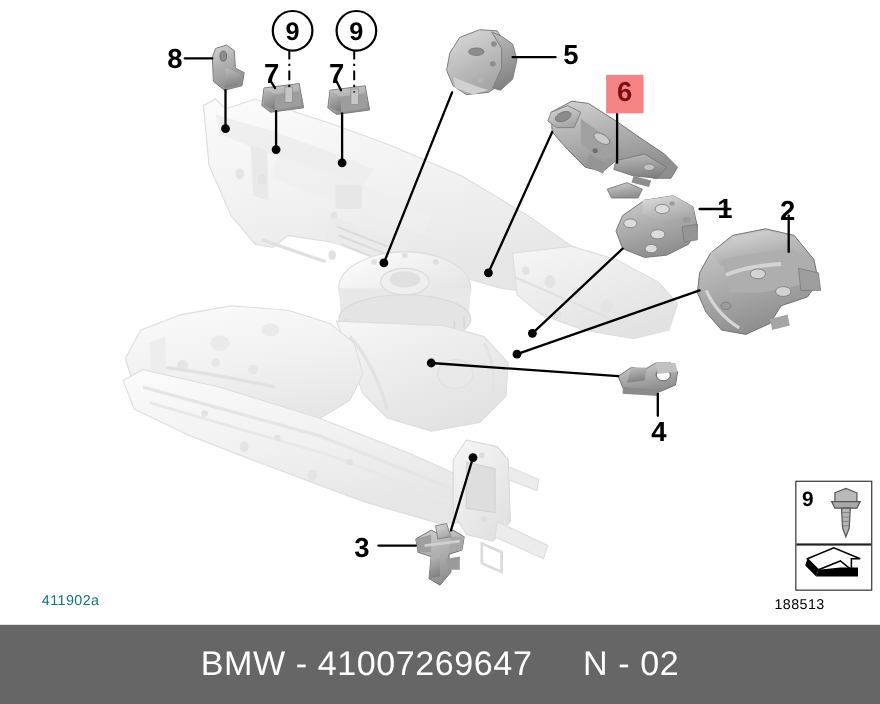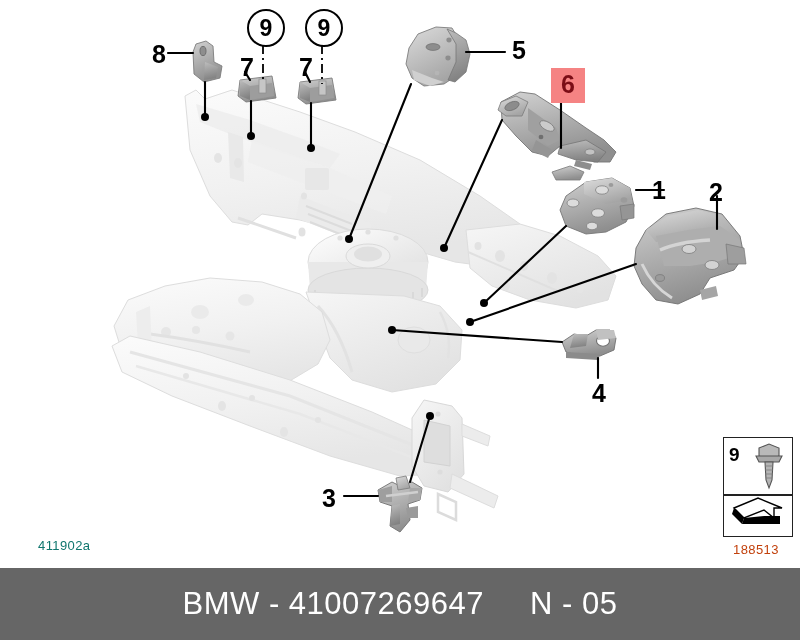--- a/index.html
+++ b/index.html
@@ -9,22 +9,22 @@
   #canvas{position:absolute;left:0;top:0;width:800px;height:640px;}
 
   .banner{position:absolute;left:0;top:568px;width:800px;height:72px;
           background:#666666;display:flex;align-items:center;
           justify-content:center;gap:46px;}
   .banner .txt{color:#ffffff;font-size:31px;letter-spacing:0.5px;
                font-family:"Liberation Sans", sans-serif;font-weight:400;}
 
   .drawno{position:absolute;left:38px;top:538px;font-size:13px;color:#0f766e;
           letter-spacing:0.4px;}
-  .legendno{position:absolute;left:733px;top:542px;font-size:13px;
-            color:#c2410c;letter-spacing:0.4px;}
+  .legendno{position:absolute;left:704px;top:542px;font-size:13px;
+            color:#000000;letter-spacing:0.4px;}
 
   .callout{position:absolute;font-size:25px;font-weight:bold;color:#000;
            line-height:1;font-family:"Liberation Sans", sans-serif;}
   .callout.hl{background:#f58383;color:#7a0d16;padding:4px 10px 6px 10px;
               font-size:25px;}
   .circnum{position:absolute;width:34px;height:34px;border:2.2px solid #000;
            border-radius:50%;background:#fff;display:flex;align-items:center;
            justify-content:center;font-size:23px;font-weight:bold;color:#000;
            font-family:"Liberation Sans", sans-serif;}
 
@@ -334,16 +334,16 @@
         <path d="M18 86 L56 86 L56 78 L40 78 L20 80 Z" fill="#000"></path>
       </g>
     </svg>
   </div>
 
   <div class="drawno">411902a</div>
   <div class="legendno">188513</div>
 
   <div class="banner">
     <div class="txt">BMW - 41007269647</div>
-    <div class="txt">N - 05</div>
+    <div class="txt">N - 02</div>
   </div>
 
 </div>
 
 </body></html>

